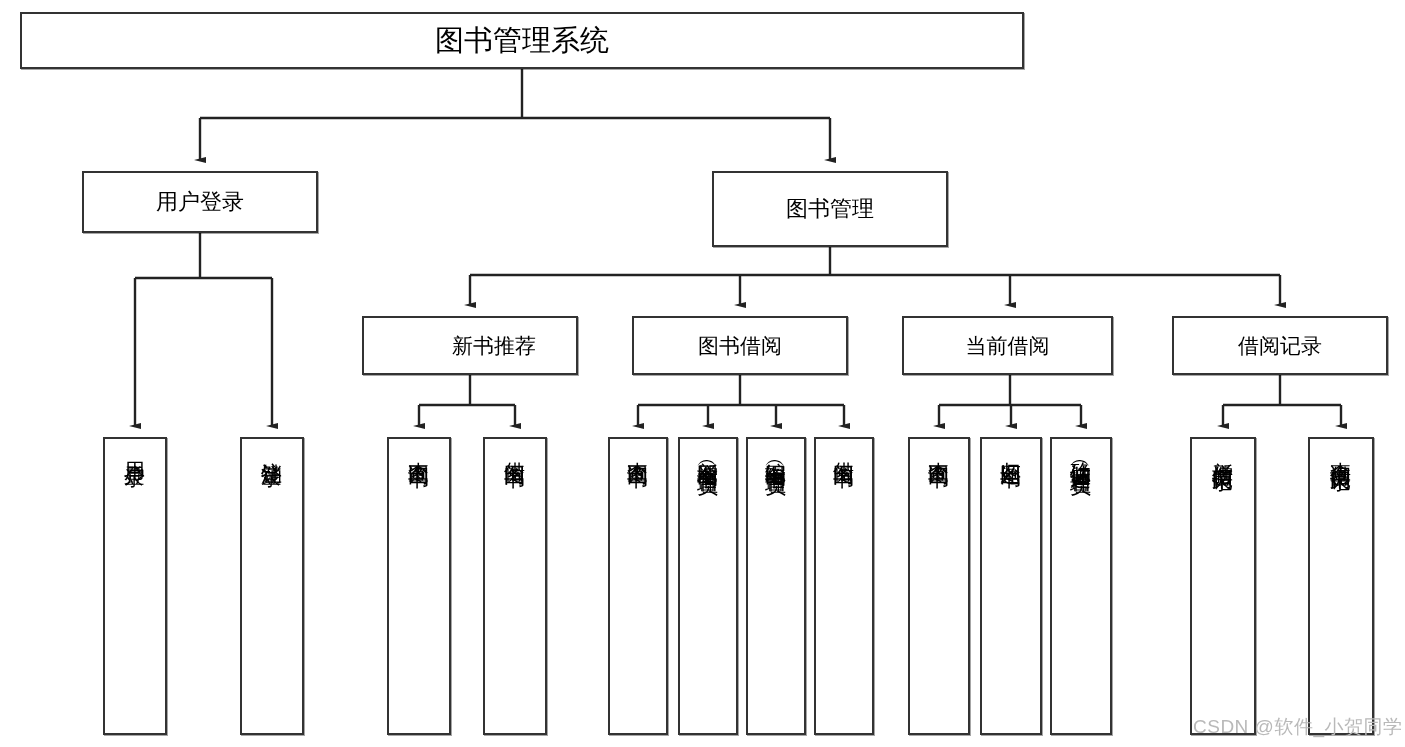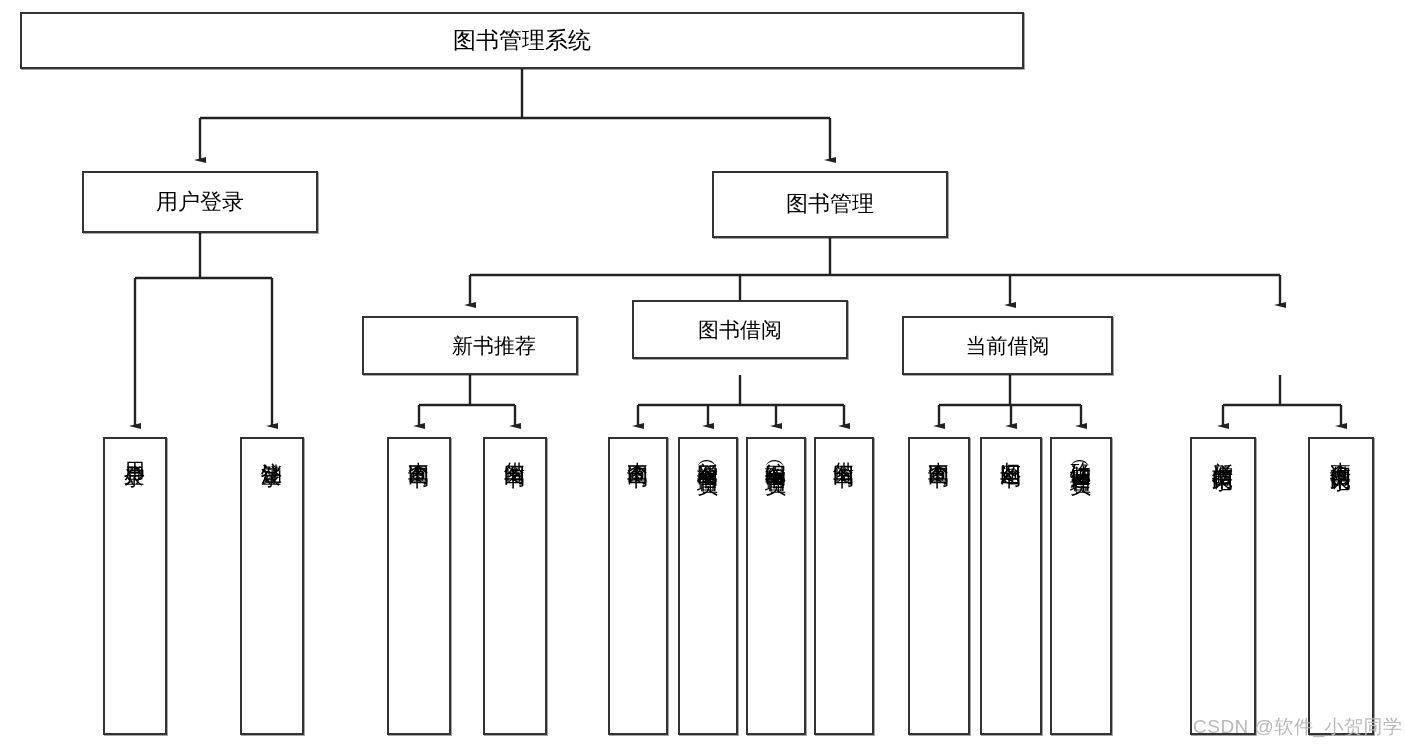--- a/index.html
+++ b/index.html
@@ -49,21 +49,21 @@
     align-items: flex-start;
     justify-content: center;
     padding-top: 6px;
   }
   .node.vertical .label {
     writing-mode: vertical-rl;
     text-orientation: upright;
     letter-spacing: 2px;
     line-height: 1;
   }
-  .node.root   { font-size: 23px; }
+  .node.root   { font-size: 29px; }
   .node.lvl2   { font-size: 22px; }
   .node.lvl3   { font-size: 21px; }
   .node.leaf   { font-size: 21px; }
   .watermark {
     position: absolute;
     color: #b9b9b9;
     font-size: 19px;
     white-space: nowrap;
     letter-spacing: 0.5px;
   }
@@ -123,32 +123,35 @@
     </g>
   </svg>
 
   <div class="node horizontal root" style="left: 20px; top: 12px; width: 1004px; height: 57px; border-color: rgb(51, 51, 51); background: rgb(255, 255, 255); color: rgb(0, 0, 0);">
     <span class="label">图书管理系统</span>
   </div>
 
   <div class="node horizontal lvl2" style="left: 82px; top: 171px; width: 236px; height: 62px; border-color: rgb(51, 51, 51); background: rgb(255, 255, 255); color: rgb(0, 0, 0);">
     <span class="label">用户登录</span>
   </div>
-  <div class="node horizontal lvl2" style="left: 712px; top: 171px; width: 236px; height: 67px; border-color: rgb(51, 51, 51); background: rgb(255, 255, 255); color: rgb(0, 0, 0);">
+  <div class="node horizontal lvl2" style="left: 712px; top: 171px; width: 236px; height: 76px; border-color: rgb(51, 51, 51); background: rgb(255, 255, 255); color: rgb(0, 0, 0);">
     <span class="label">图书管理</span>
   </div>
 
   <div class="node horizontal lvl3" style="left: 362px; top: 316px; width: 216px; height: 59px; border-color: rgb(51, 51, 51); background: rgb(255, 255, 255); color: rgb(0, 0, 0); padding-left: 48px;">
     <span class="label">新书推荐</span>
   </div>
-  <div class="node horizontal lvl3" style="left: 632px; top: 300px; width: 216px; height: 59px; border-color: rgb(51, 51, 51); background: rgb(255, 255, 255); color: rgb(0, 0, 0);">
+  <div class="node horizontal lvl3" style="left: 632px; top: 316px; width: 216px; height: 59px; border-color: rgb(51, 51, 51); background: rgb(255, 255, 255); color: rgb(0, 0, 0);">
     <span class="label">图书借阅</span>
   </div>
   <div class="node horizontal lvl3" style="left: 902px; top: 316px; width: 211px; height: 59px; border-color: rgb(51, 51, 51); background: rgb(255, 255, 255); color: rgb(0, 0, 0);">
     <span class="label">当前借阅</span>
+  </div>
+  <div class="node horizontal lvl3" style="left: 1172px; top: 316px; width: 216px; height: 59px; border-color: rgb(51, 51, 51); background: rgb(255, 255, 255); color: rgb(0, 0, 0);">
+    <span class="label">借阅记录</span>
   </div>
 
   <div class="node vertical leaf" style="left: 103px; top: 437px; width: 64px; height: 298px; border-color: rgb(51, 51, 51); background: rgb(255, 255, 255); color: rgb(0, 0, 0);">
     <span class="label">用户登录</span>
   </div>
   <div class="node vertical leaf" style="left: 240px; top: 437px; width: 64px; height: 298px; border-color: rgb(51, 51, 51); background: rgb(255, 255, 255); color: rgb(0, 0, 0);">
     <span class="label">注销登录</span>
   </div>
   <div class="node vertical leaf" style="left: 387px; top: 437px; width: 64px; height: 298px; border-color: rgb(51, 51, 51); background: rgb(255, 255, 255); color: rgb(0, 0, 0);">
     <span class="label">查询图书</span>

